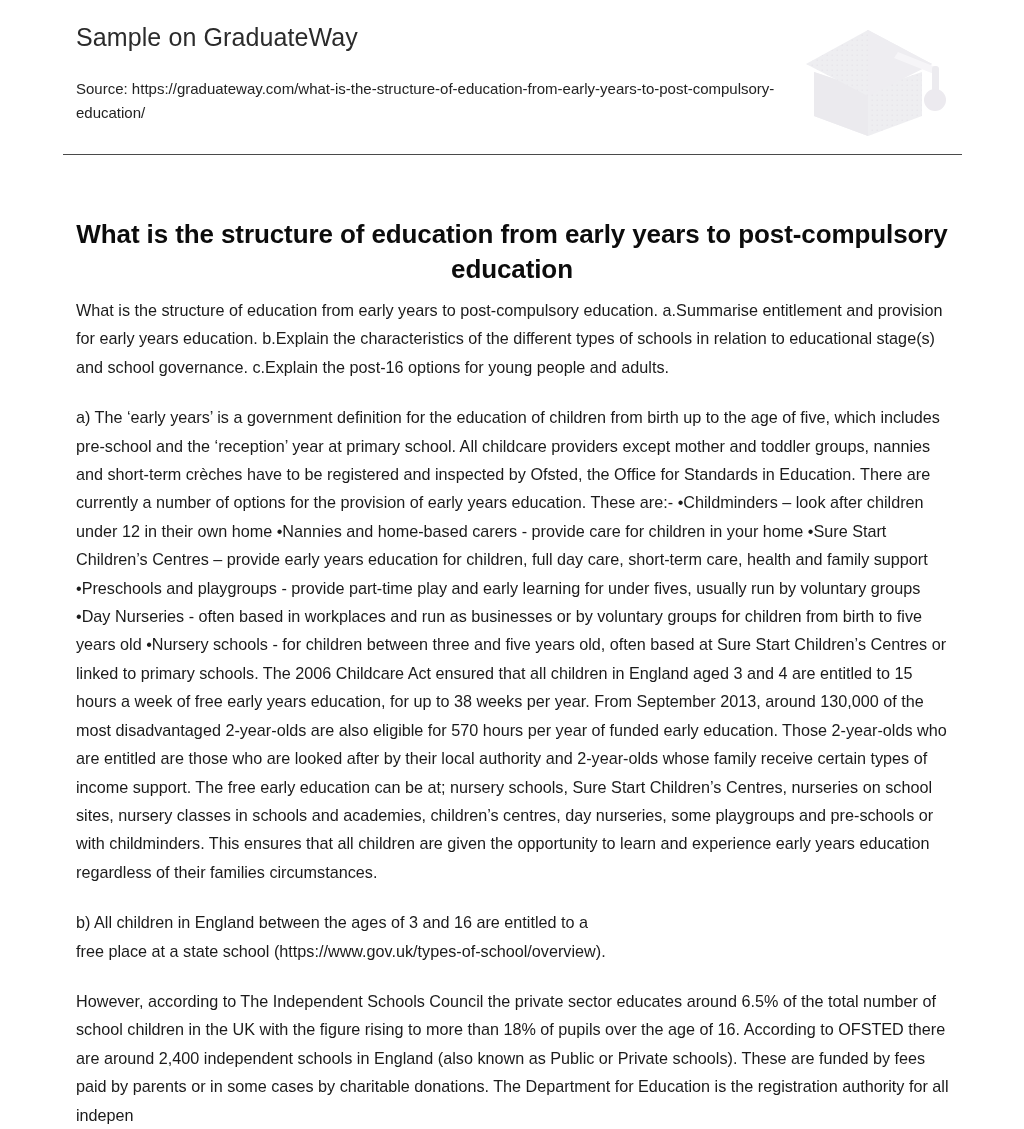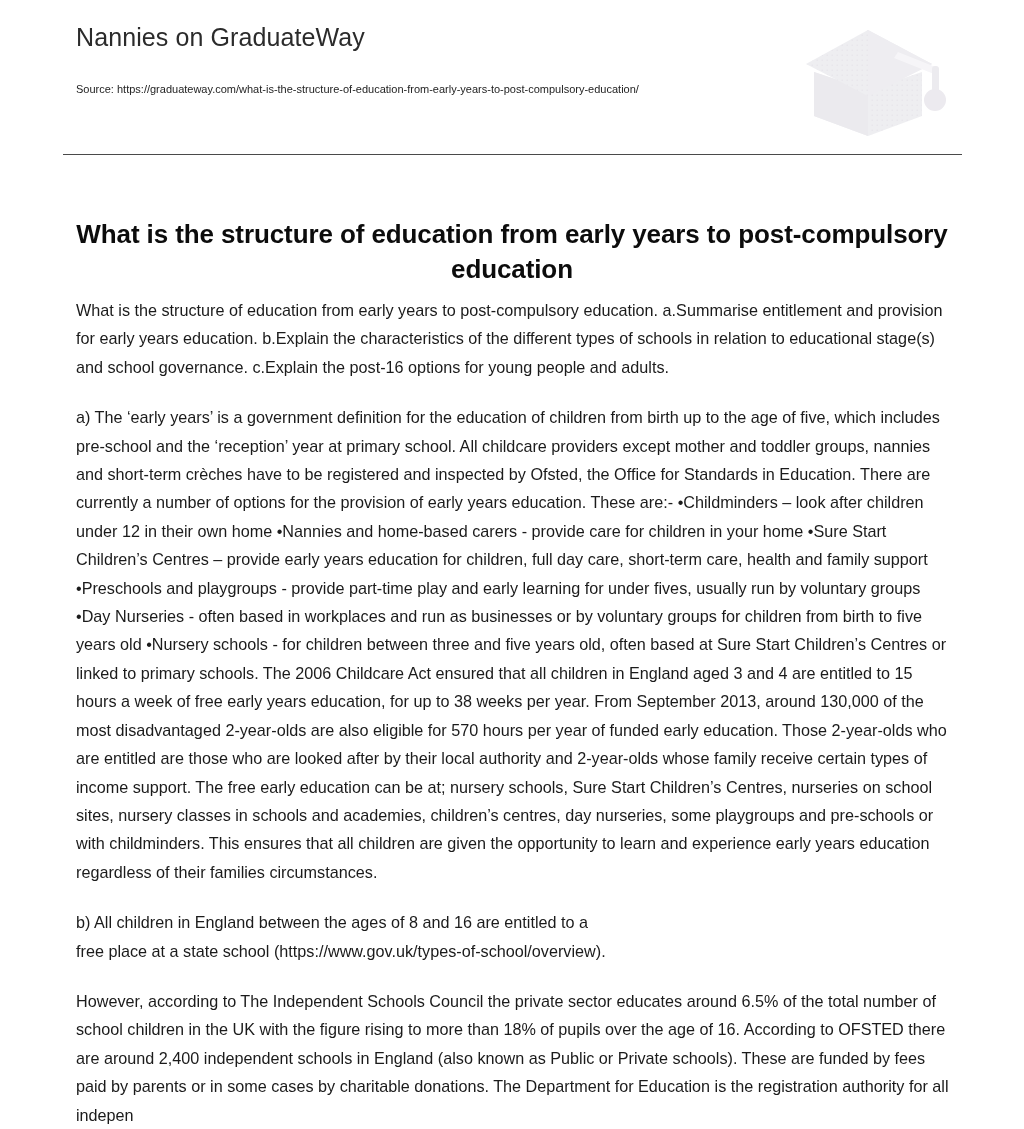--- a/index.html
+++ b/index.html
@@ -42,21 +42,21 @@
     letter-spacing: 0.1px;
     line-height: 34px;
     white-space: nowrap;
   }
 
   .source-line {
     position: absolute;
     left: 76px;
     top: 77px;
     width: 730px;
-    font-size: 11px;
+    font-size: 15px;
     line-height: 24px;
     color: #232323;
     word-break: break-word;
   }
   .source-label {
     font-weight: 400;
   }
   .source-url {
     font-weight: 400;
   }
@@ -120,21 +120,21 @@
     margin-bottom: 16px;
   }
 </style>
 </head>
 <body>
 
 <div class="page">
 
   <div class="header">
 
-    <div class="brand-title">Nannies on GraduateWay</div>
+    <div class="brand-title">Sample on GraduateWay</div>
 
     <div class="source-line">
       <span class="source-label">Source:</span><span class="source-url"> https://graduateway.com/what-is-the-structure-of-education-from-early-years-to-post-compulsory-education/</span>
     </div>
 
     <div class="watermark">
       <svg viewBox="0 0 176 112" xmlns="http://www.w3.org/2000/svg" aria-hidden="true">
         <defs>
           <pattern id="dots" width="5" height="5" patternUnits="userSpaceOnUse">
             <rect width="5" height="5" fill="#eeeef1"></rect>
@@ -157,18 +157,18 @@
     </div>
 
     <div class="divider"></div>
   </div>
 
   <h1 class="doc-title">What is the structure of education from early years to post-compulsory education</h1>
 
   <div class="body-wrap">
     <p class="para">What is the structure of education from early years to post-compulsory education. a.Summarise entitlement and provision for early years education. b.Explain the characteristics of the different types of schools in relation to educational stage(s) and school governance. c.Explain the post-16 options for young people and adults.</p>
     <p class="para">a) The ‘early years’ is a government definition for the education of children from birth up to the age of five, which includes pre-school and the ‘reception’ year at primary school. All childcare providers except mother and toddler groups, nannies and short-term crèches have to be registered and inspected by Ofsted, the Office for Standards in Education. There are currently a number of options for the provision of early years education. These are:- •Childminders – look after children under 12 in their own home •Nannies and home-based carers - provide care for children in your home •Sure Start Children’s Centres – provide early years education for children, full day care, short-term care, health and family support •Preschools and playgroups - provide part-time play and early learning for under fives, usually run by voluntary groups •Day Nurseries - often based in workplaces and run as businesses or by voluntary groups for children from birth to five years old •Nursery schools - for children between three and five years old, often based at Sure Start Children’s Centres or linked to primary schools. The 2006 Childcare Act ensured that all children in England aged 3 and 4 are entitled to 15 hours a week of free early years education, for up to 38 weeks per year. From September 2013, around 130,000 of the most disadvantaged 2-year-olds are also eligible for 570 hours per year of funded early education. Those 2-year-olds who are entitled are those who are looked after by their local authority and 2-year-olds whose family receive certain types of income support. The free early education can be at; nursery schools, Sure Start Children’s Centres, nurseries on school sites, nursery classes in schools and academies, children’s centres, day nurseries, some playgroups and pre-schools or with childminders. This ensures that all children are given the opportunity to learn and experience early years education regardless of their families circumstances.</p>
-    <p class="para" style="white-space: pre-line;">b) All children in England between the ages of 8 and 16 are entitled to a
+    <p class="para" style="white-space: pre-line;">b) All children in England between the ages of 3 and 16 are entitled to a
 free place at a state school (https://www.gov.uk/types-of-school/overview).</p>
     <p class="para">However, according to The Independent Schools Council the private sector educates around 6.5% of the total number of school children in the UK with the figure rising to more than 18% of pupils over the age of 16. According to OFSTED there are around 2,400 independent schools in England (also known as Public or Private schools). These are funded by fees paid by parents or in some cases by charitable donations. The Department for Education is the registration authority for all indepen</p>
   </div>
 
 </div>
 
 </body></html>

